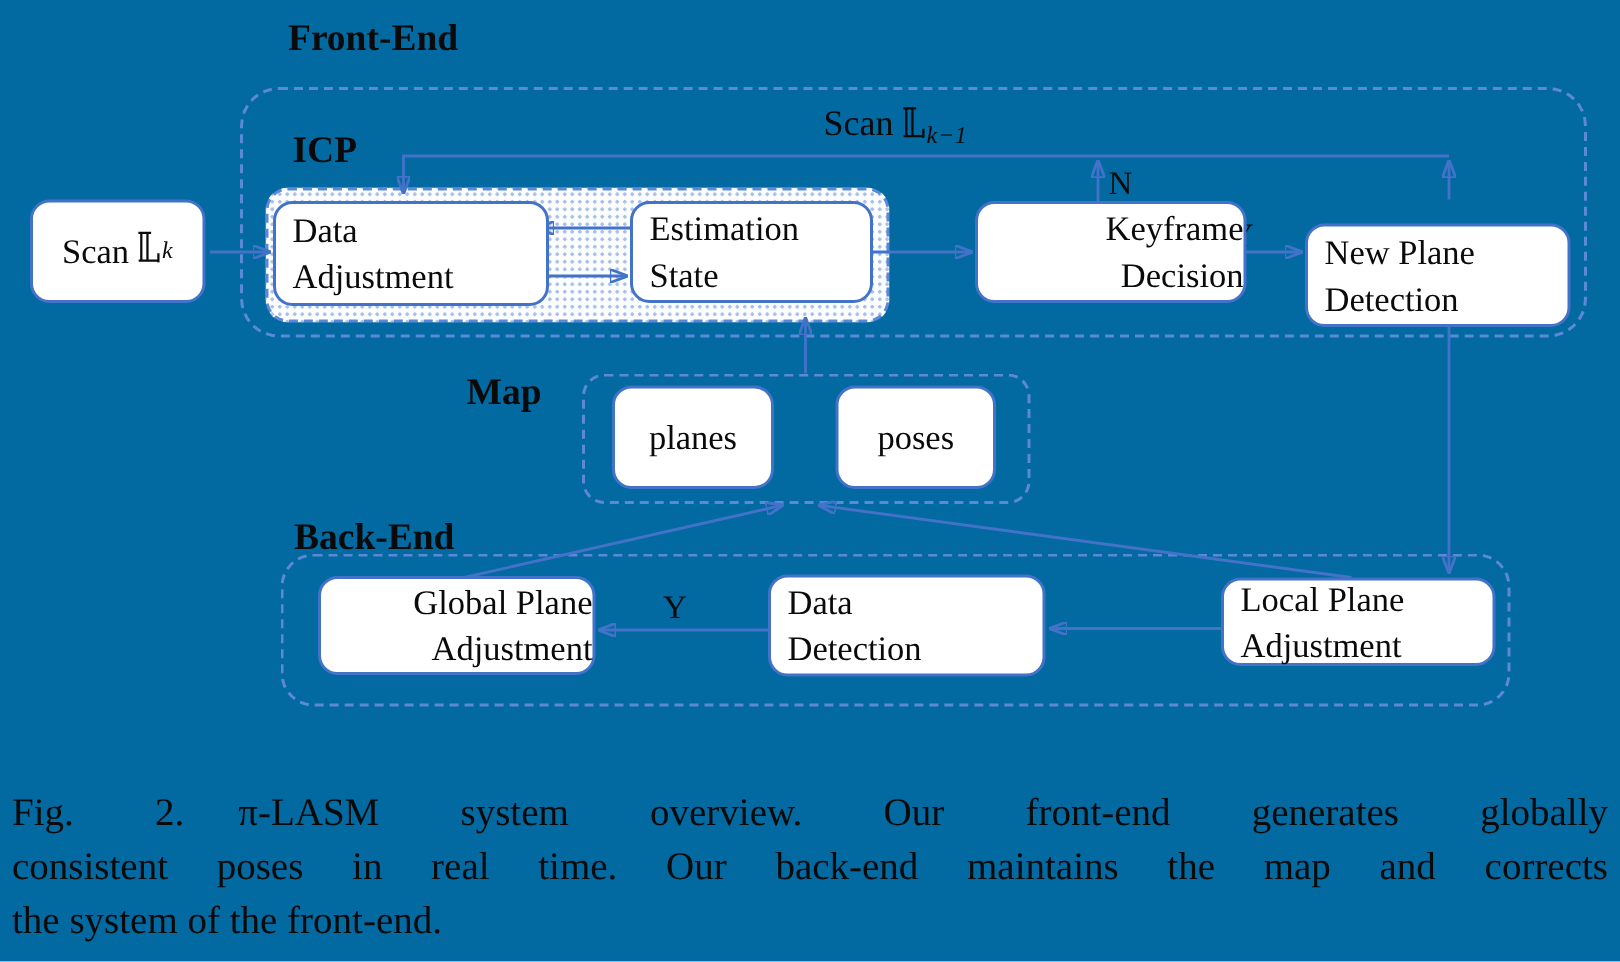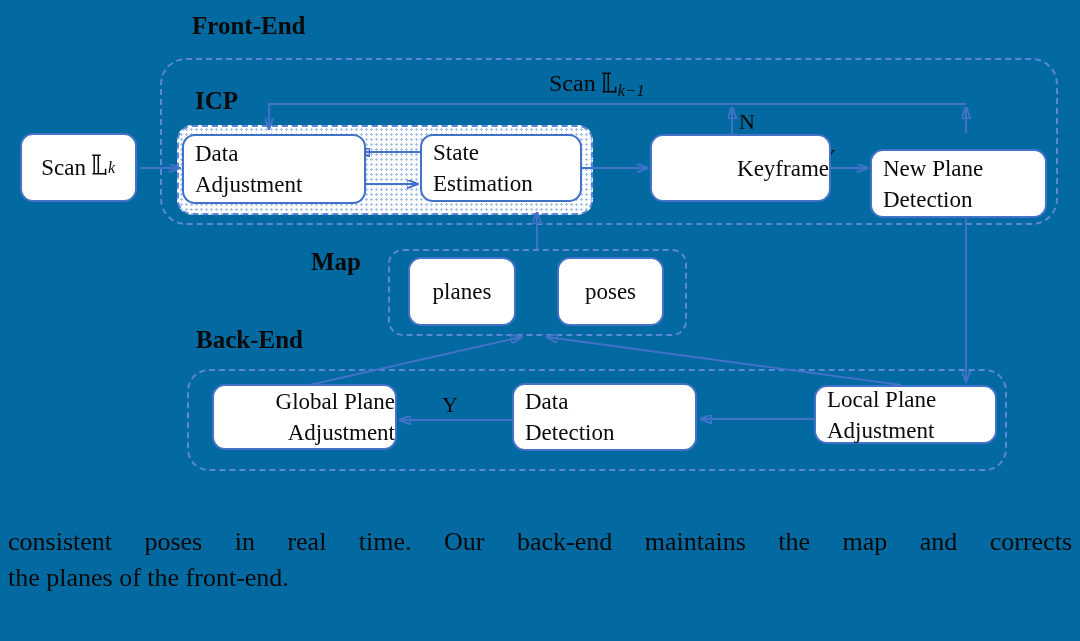--- a/index.html
+++ b/index.html
@@ -32,21 +32,21 @@
   .n-planes{ left:408px; top:257px; width:108px; height:69px; }
   .n-poses{ left:557px; top:257px; width:107px; height:69px; }
   .n-gpa{ left:212px; top:384px; width:185px; height:66px;text-align:right; }
   .n-ld{ left:512px; top:383px; width:185px; height:68px; }
   .n-lpa{ left:814px; top:385px; width:183px; height:59px; }
   
   .seclabel{ position:absolute; font-weight:bold; font-size:25px; line-height:26px; }
   .l-frontend{ left:192px; top:13px; }
   .l-icp{ left:195px; top:88px; }
   .l-map{ left:311px; top:249px;font-family:Liberation Serif, serif; }
-  .l-backend{ left:196px; top:327px; }
+  .l-backend{ left:196px; top:346px; }
   
   .l-scanfb{ position:absolute; left:549px; top:70px; font-size:24px; }
   
   .edgelabel{ position:absolute; font-size:22px; }
   .l-n{ left:739px; top:109px; }
   .l-yf{ left:820px; top:144px; }
   .l-yb{ left:442px; top:392px; }
   
   .bbL{ display:inline-block; vertical-align:-2px; margin-left:6px; }
   .msub{ font-style:italic; font-size:16px; vertical-align:-5px; margin-left:1px; letter-spacing:0.5px; }
@@ -113,26 +113,27 @@
         </svg></span>
       <span class="msub">k</span>
   </div>
 
   <div class="node n-da">
     <span>Data</span>
     <span>Adjustment</span>
   </div>
 
   <div class="node n-se">
+    <span>Estimation</span>
     <span>State</span>
-    <span>Estimation</span>
   </div>
 
   <div class="node n-kd">
     <span>Keyframe</span>
+    <span>Decision</span>
   </div>
 
   <div class="node n-npd">
     <span>New Plane</span>
     <span>Detection</span>
   </div>
 
   <div class="node center n-planes">
     <span>planes</span>
   </div>
@@ -150,17 +151,18 @@
     <span>Data</span>
     <span>Detection</span>
   </div>
 
   <div class="node n-lpa">
     <span>Local Plane</span>
     <span>Adjustment</span>
   </div>
 
   <div class="caption">
+    <div class="cap-line cap-just"><span>Fig. 2.</span><span class="figgap"></span><span>π-LASM system overview. Our front-end generates globally</span></div>
     <div class="cap-line cap-just">consistent poses in real time. Our back-end maintains the map and corrects</div>
-    <div class="cap-line">the planes of the front-end.</div>
+    <div class="cap-line">the system of the front-end.</div>
   </div>
 
 </div>
 
 </body></html>

